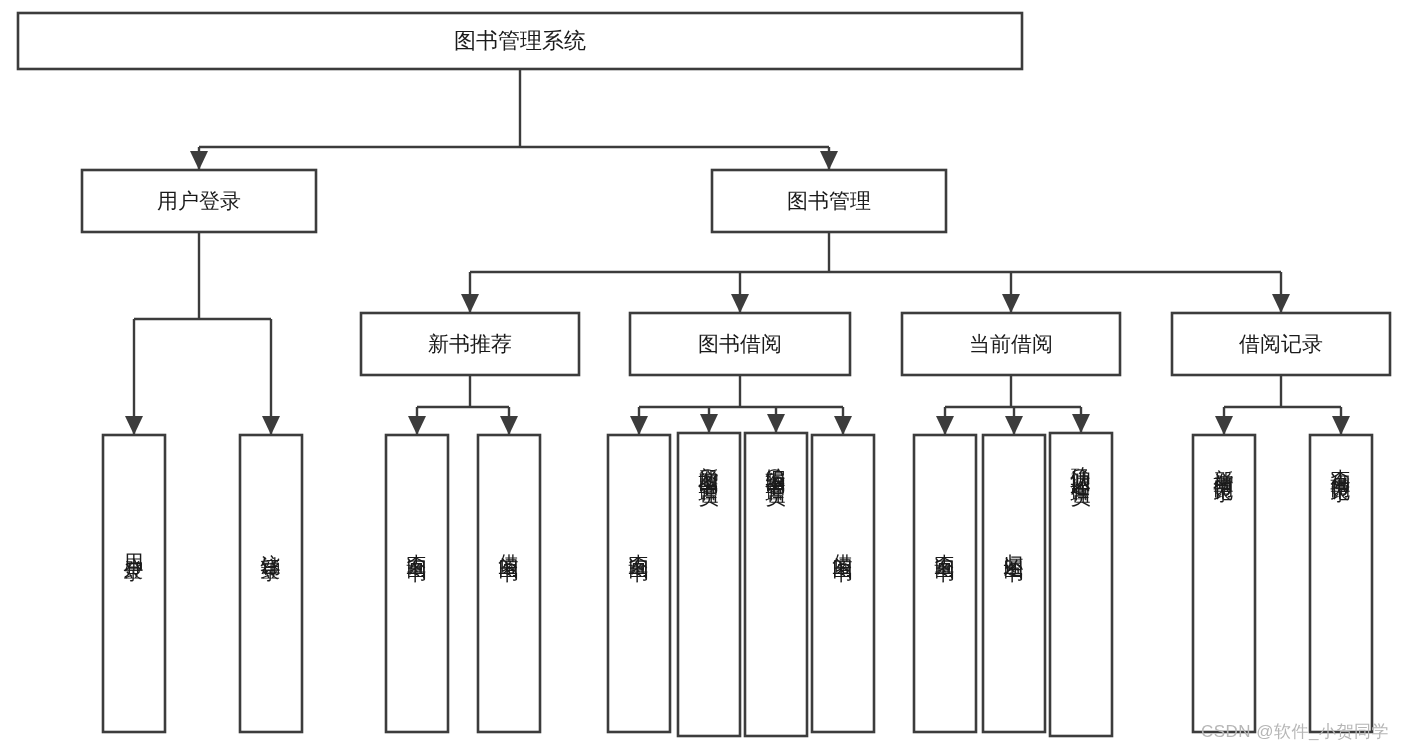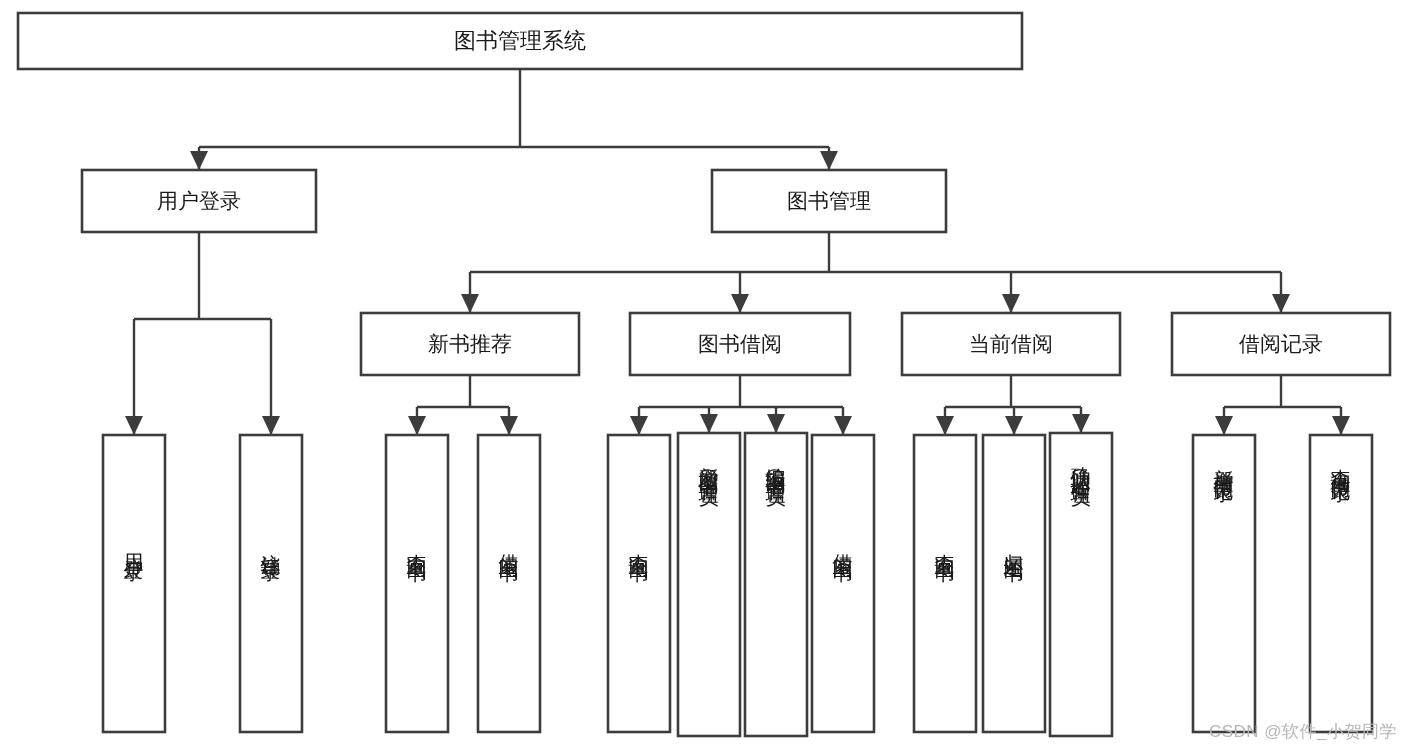--- a/index.html
+++ b/index.html
@@ -68,21 +68,21 @@
     text-orientation: upright;
     font-family: "Liberation Sans", "DejaVu Sans", sans-serif;
     font-size: 20px;
     color: #1a1a1a;
     letter-spacing: 3px;
     line-height: 1;
     white-space: nowrap;
   }
   .watermark {
     position: absolute;
-    right: 8px;
+    right: 16px;
     bottom: 4px;
     font-family: "Liberation Sans", "DejaVu Sans", sans-serif;
     font-size: 17px;
     color: #b6b6b6;
     letter-spacing: 0.5px;
     user-select: none;
   }
 </style>
 </head>
 <body>

